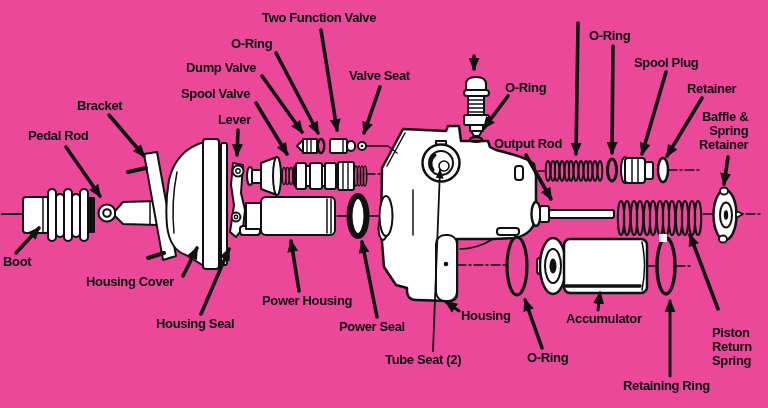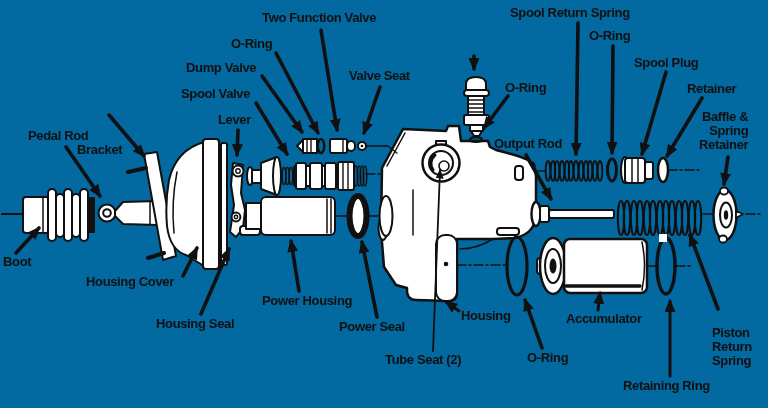--- a/index.html
+++ b/index.html
@@ -1,34 +1,34 @@
 <!DOCTYPE html>
 <html><head>
 <meta charset="utf-8">
 <style>
   html,body{margin:0;padding:0;background:#ffffff;}
-  .stage{position:relative;width:768px;height:408px;background:#0369a1;overflow:hidden;
+  .stage{position:relative;width:768px;height:408px;background:#ec4899;overflow:hidden;
          font-family:"Liberation Sans",sans-serif;}
   .stage svg{position:absolute;left:0;top:0;}
   .lbl{position:absolute;font-weight:800;font-size:13px;line-height:1.07;
        letter-spacing:-0.35px;color:#101010;white-space:pre-line;}
   
   #lbl-two-function-valve{left:262px;top:11px;}
   #lbl-o-ring-top-left{left:231px;top:37px;}
   #lbl-dump-valve{left:186px;top:61px;}
   #lbl-spool-valve{left:181px;top:87px;text-align:right;}
   #lbl-valve-seat{left:349px;top:69px;}
   #lbl-return-port-fittings{left:415px;top:42px;}
   #lbl-o-ring-mid{left:505px;top:81px;}
   #lbl-spool-return-spring{left:510px;top:6px;}
   #lbl-o-ring-top-right{left:589px;top:29px;}
   #lbl-spool-plug{left:634px;top:56px;}
   #lbl-retainer{left:687px;top:82px;}
   #lbl-baffle-spring-retainer{left:699px;top:110px;text-align:right;}
-  #lbl-bracket{left:77px;top:99px;margin-top:44px;}
+  #lbl-bracket{left:77px;top:99px;}
   #lbl-pedal-rod{left:28px;top:129px;}
   #lbl-lever{left:218px;top:113px;}
   #lbl-output-rod{left:494px;top:137px;}
   #lbl-boot{left:3px;top:255px;}
   #lbl-housing-cover{left:86px;top:275px;}
   #lbl-housing-seal{left:156px;top:317px;}
   #lbl-power-piston{left:262px;top:294px;}
   #lbl-piston-seal{left:339px;top:320px;}
   #lbl-tube-seat{left:385px;top:353px;}
   #lbl-housing{left:461px;top:309px;}
@@ -302,21 +302,20 @@
     <line x1="718" y1="309" x2="690" y2="235"></line>
   </g>
 </svg>
 
   <div class="lbl" id="lbl-two-function-valve">Two Function Valve</div>
   <div class="lbl" id="lbl-o-ring-top-left">O-Ring</div>
   <div class="lbl" id="lbl-dump-valve">Dump Valve</div>
   <div class="lbl" id="lbl-spool-valve">Spool Valve</div>
   <div class="lbl" id="lbl-valve-seat">Valve Seat</div>
   <div class="lbl" id="lbl-o-ring-mid">O-Ring</div>
-  <div class="lbl" id="lbl-spool-return-spring">Spool Return Spring</div>
   <div class="lbl" id="lbl-o-ring-top-right">O-Ring</div>
   <div class="lbl" id="lbl-spool-plug">Spool Plug</div>
   <div class="lbl" id="lbl-retainer">Retainer</div>
   <div class="lbl" id="lbl-baffle-spring-retainer">Baffle &amp;
 Spring
 Retainer</div>
   <div class="lbl" id="lbl-bracket">Bracket</div>
   <div class="lbl" id="lbl-pedal-rod">Pedal Rod</div>
   <div class="lbl" id="lbl-lever">Lever</div>
   <div class="lbl" id="lbl-output-rod">Output Rod</div>

